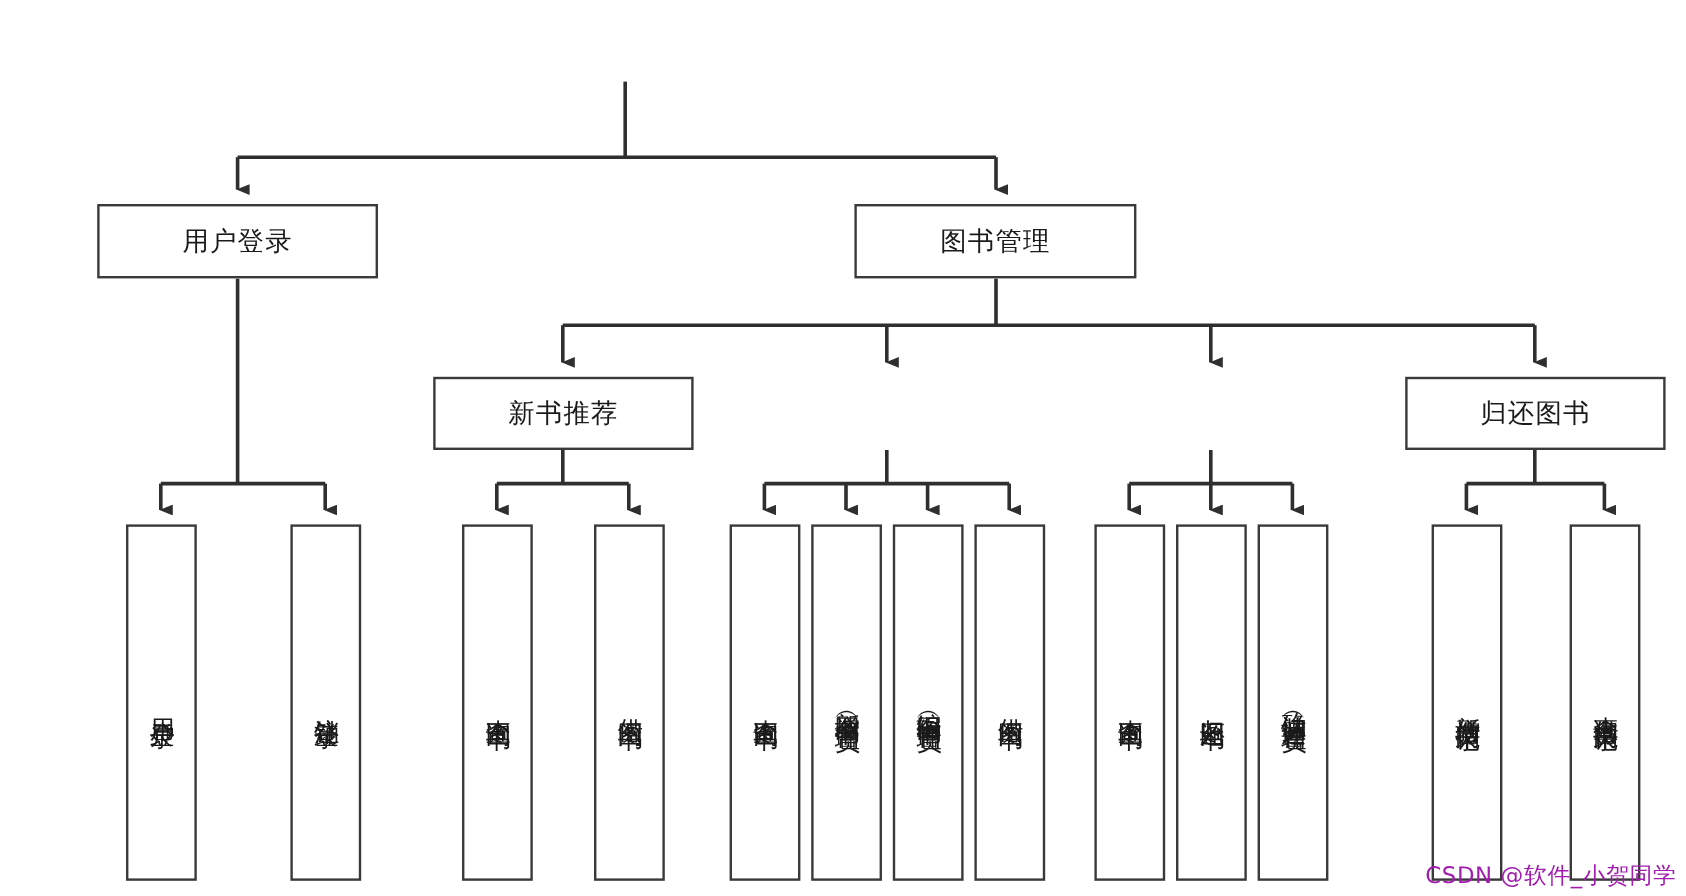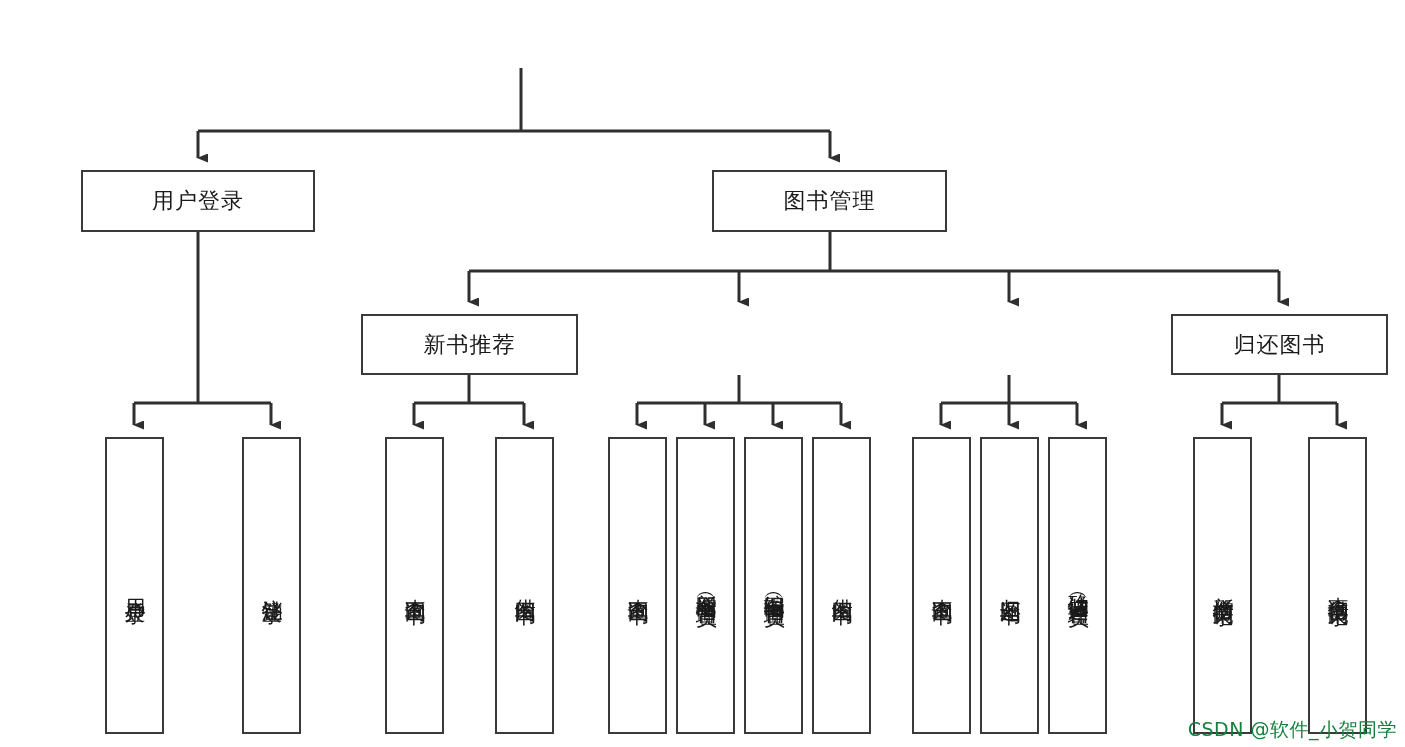--- a/index.html
+++ b/index.html
@@ -52,21 +52,21 @@
     text-orientation:upright;
     display:block;
     white-space:nowrap;
   }
   .node.root{ font-size:23px; }
   .watermark{
     position:absolute;
     right:8px;
     bottom:4px;
     font-size:19px;
-    color:#15803d;
+    color:#a21caf;
     letter-spacing:0.5px;
     white-space:nowrap;
     font-family:"DejaVu Sans","Liberation Sans",sans-serif;
   }
 </style>
 </head>
 <body>
 
 <div id="canvas">
 

